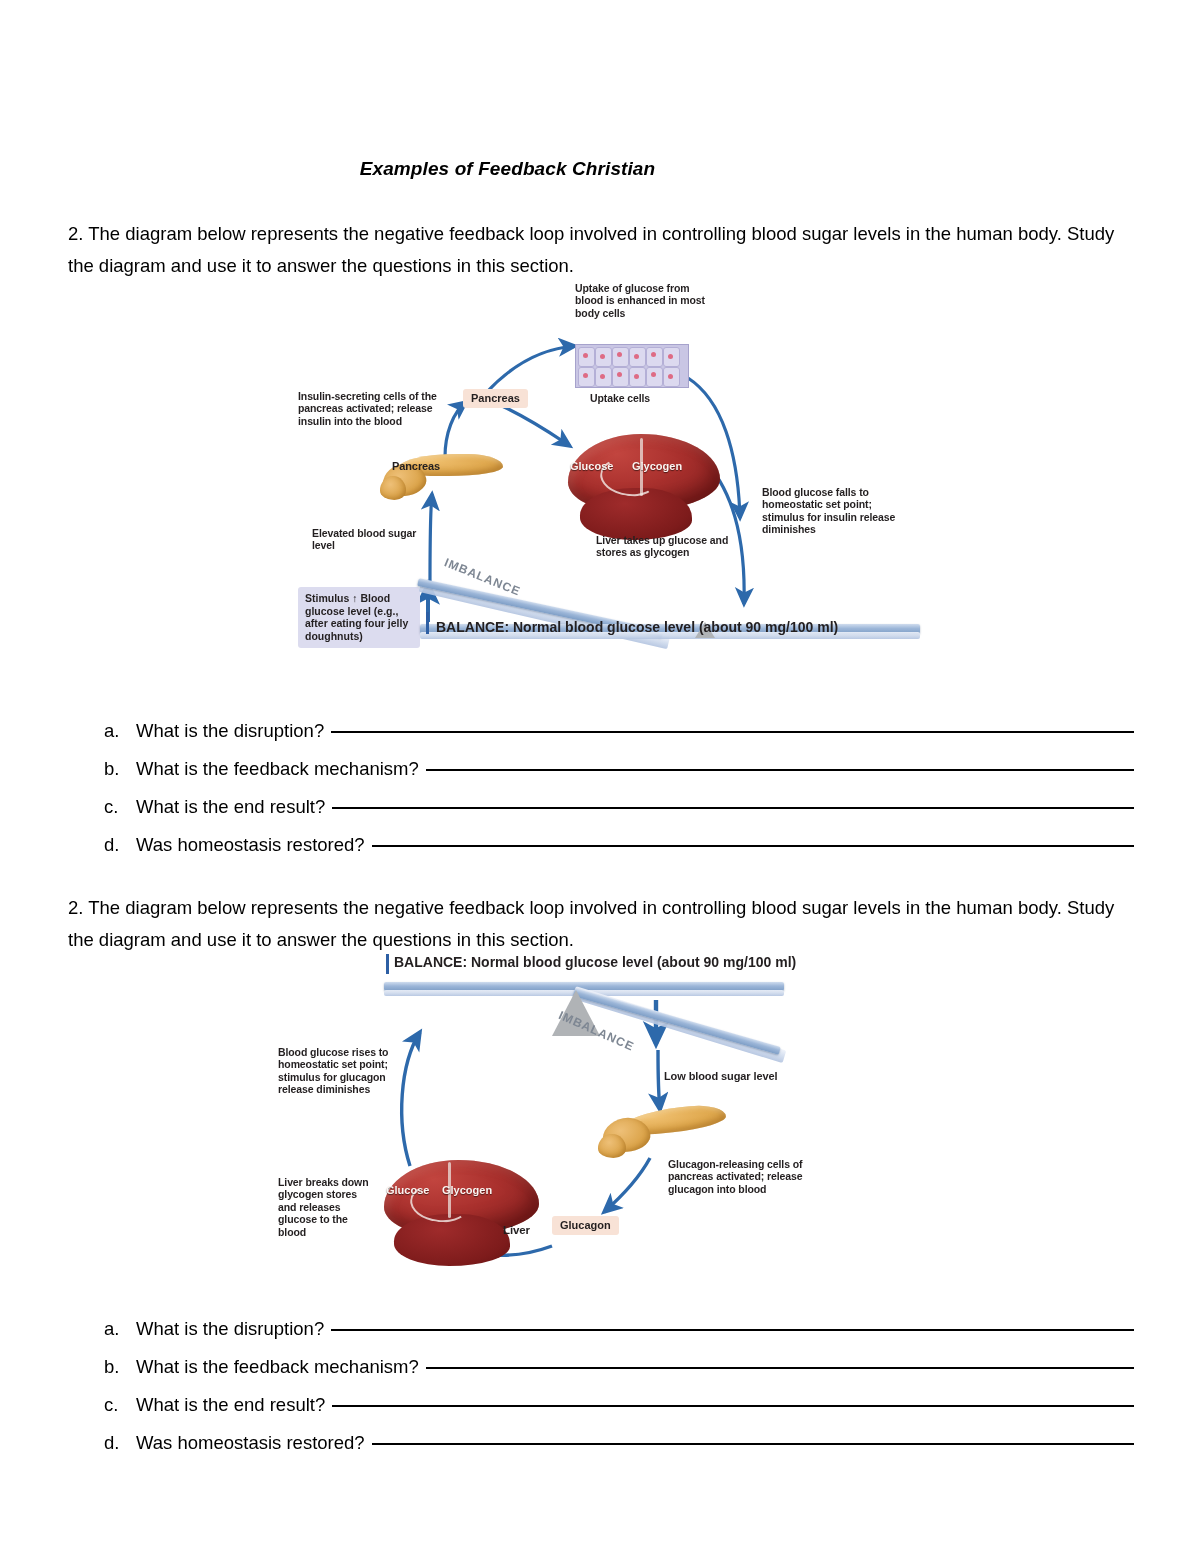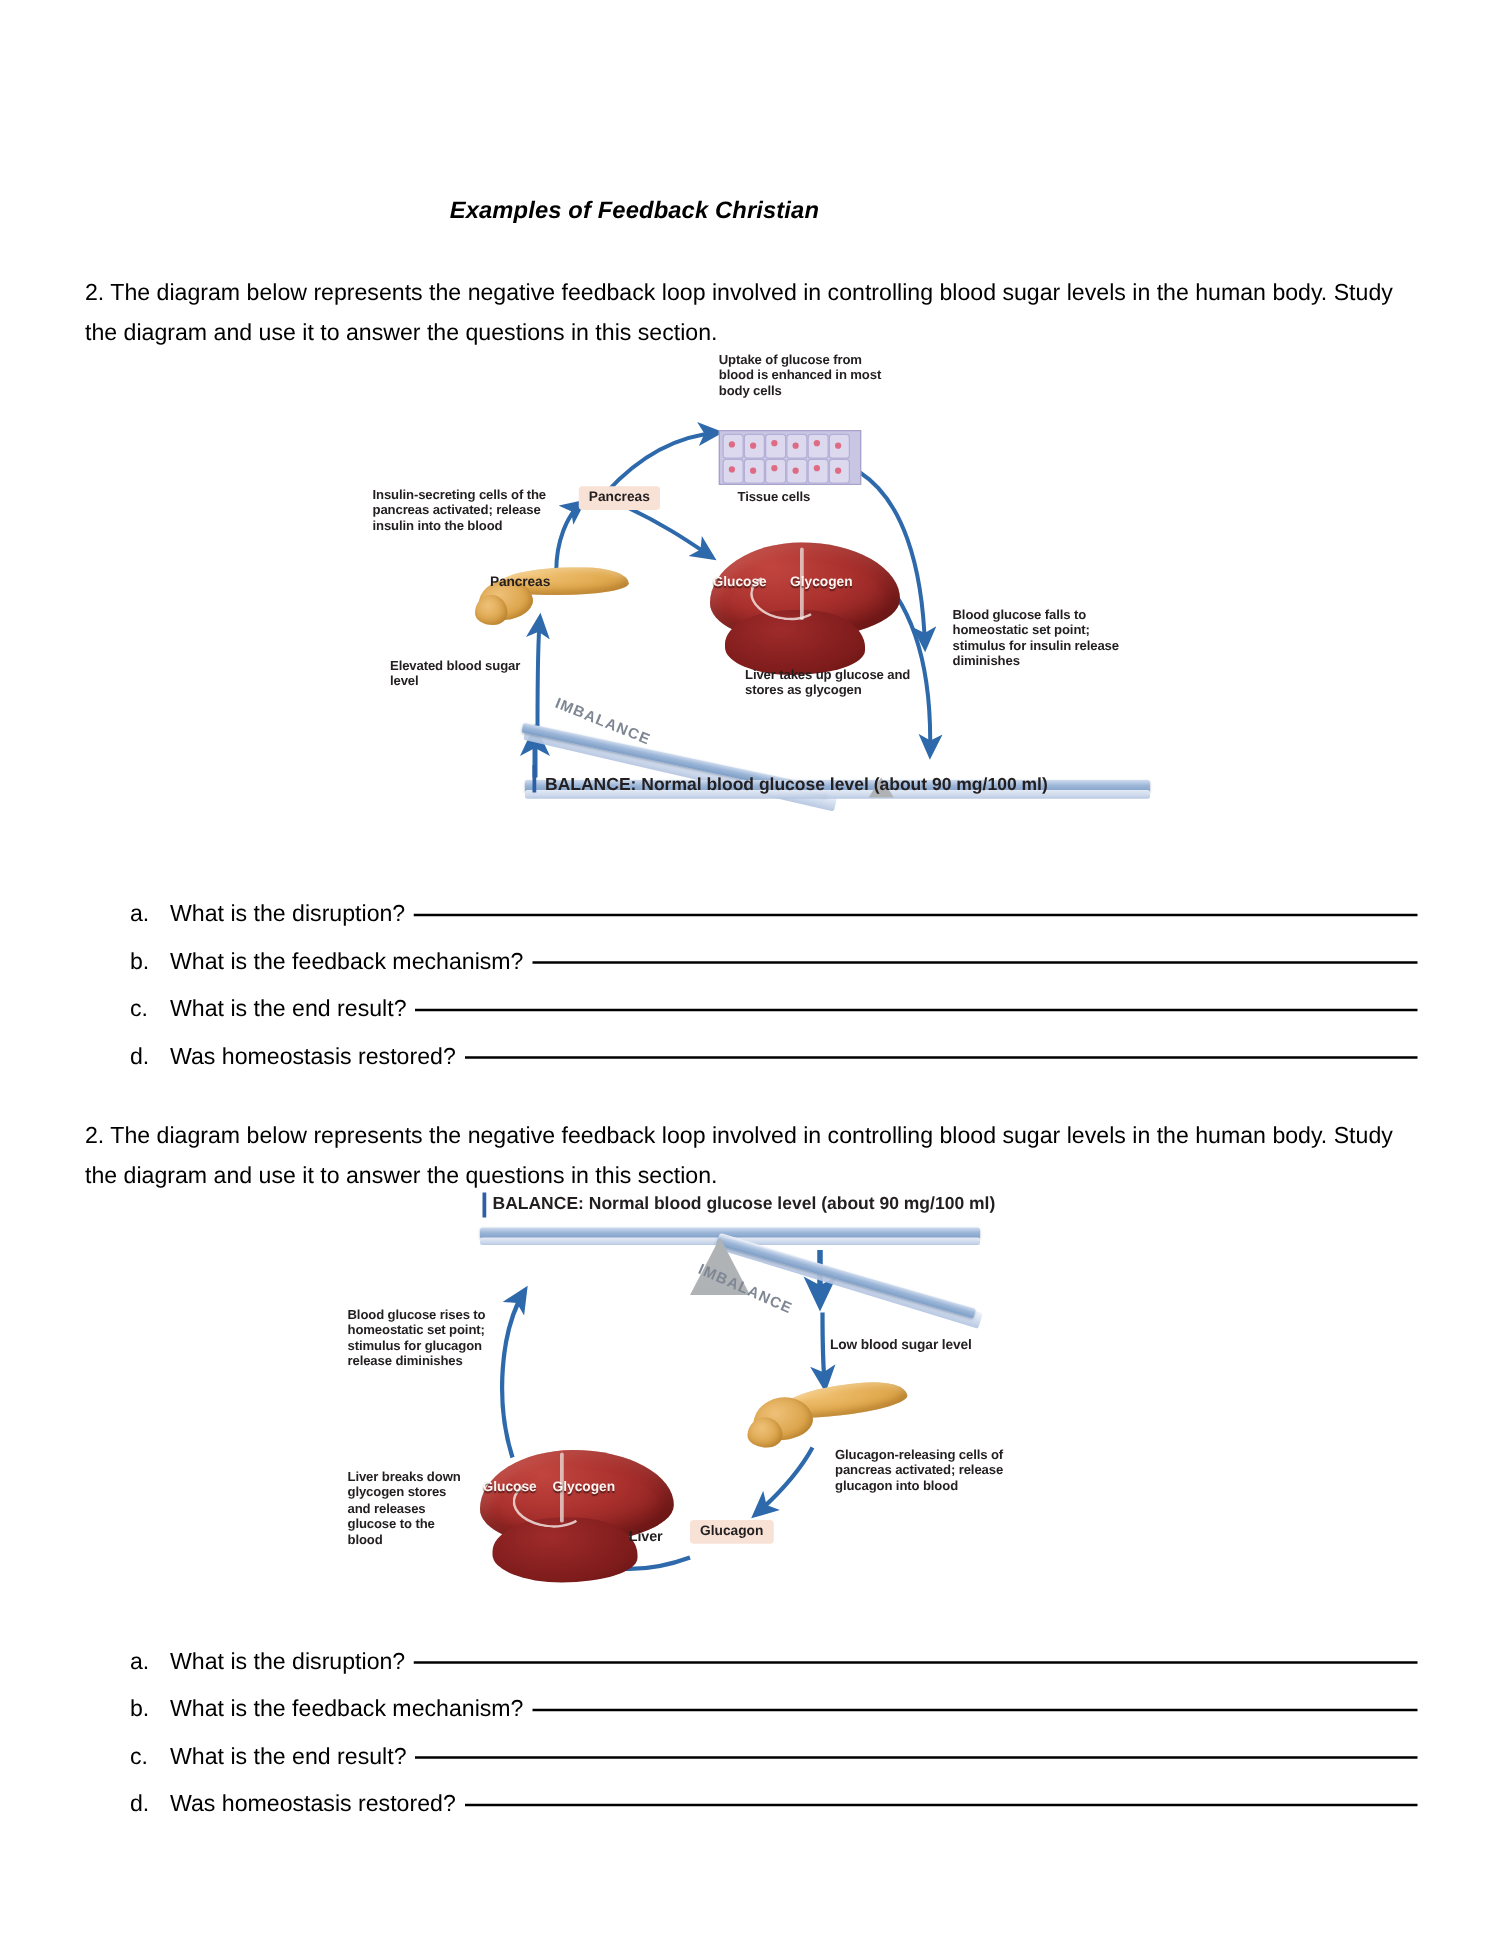--- a/index.html
+++ b/index.html
@@ -316,21 +316,21 @@
       <div class="tissue-nucleus" style="left:58px; top:9px;  width:5px; height:5px;"></div>
       <div class="tissue-nucleus" style="left:75px; top:7px;  width:5px; height:5px;"></div>
       <div class="tissue-nucleus" style="left:92px; top:9px;  width:5px; height:5px;"></div>
       <div class="tissue-nucleus" style="left:7px;  top:28px; width:5px; height:5px;"></div>
       <div class="tissue-nucleus" style="left:24px; top:29px; width:5px; height:5px;"></div>
       <div class="tissue-nucleus" style="left:41px; top:27px; width:5px; height:5px;"></div>
       <div class="tissue-nucleus" style="left:58px; top:29px; width:5px; height:5px;"></div>
       <div class="tissue-nucleus" style="left:75px; top:27px; width:5px; height:5px;"></div>
       <div class="tissue-nucleus" style="left:92px; top:29px; width:5px; height:5px;"></div>
     </div>
-    <div class="lbl" style="left:320px; top:110px;">Tissue cells</div>
+    <div class="lbl" style="left:320px; top:110px;">Uptake cells</div>
 
     <div class="lbl" style="left:28px; top:108px; width:152px;">Insulin-secreting cells of the pancreas activated; release insulin into the blood</div>
 
     <div class="chip chip-hormone" style="left:193px; top:107px;">Pancreas</div>
 
     <div class="organ" style="left:110px; top:168px; width:125px; height:52px;">
       <div class="pancreas-art" style="position:absolute; left:18px; top:4px; width:105px; height:22px;"></div>
       <div class="pancreas-tail" style="left:2px; top:14px; width:44px; height:32px; transform:rotate(-12deg);"></div>
       <div class="pancreas-tail" style="left:0px; top:26px; width:26px; height:24px;"></div>
     </div>
@@ -344,20 +344,21 @@
     </div>
     <div class="liver-text" style="left:300px; top:178px;">Glucose</div>
     <div class="liver-text" style="left:362px; top:178px;">Glycogen</div>
 
     <div class="lbl" style="left:326px; top:252px; width:135px;">Liver takes up glucose and stores as glycogen</div>
 
     <div class="lbl" style="left:492px; top:204px; width:145px;">Blood glucose falls to homeostatic set point; stimulus for insulin release diminishes</div>
 
     <div class="lbl" style="left:42px; top:245px; width:110px;">Elevated blood sugar level</div>
 
+    <div class="chip chip-stimulus" style="left:28px; top:305px; width:108px;">Stimulus ↑ Blood glucose level (e.g., after eating four jelly doughnuts)</div>
 
     <div class="balance-wrap" style="left:140px; top:294px; width:520px; height:78px;">
       <div class="beam-ghost" style="left:10px; top:4px; width:255px; height:12px; transform:rotate(13deg); transform-origin:left center;"></div>
       <div class="beam" style="left:8px; top:2px; width:250px; height:8px; transform:rotate(12deg); transform-origin:left center;"></div>
       <div class="beam" style="left:10px; top:48px; width:500px; height:10px;"></div>
       <div class="beam-ghost" style="left:10px; top:56px; width:500px; height:7px;"></div>
       <div class="fulcrum" style="left:285px; top:46px; border-bottom-width:16px; border-left-width:10px; border-right-width:10px;"></div>
     </div>
     <div class="imbalance-text" style="left:172px; top:288px; transform:rotate(22deg);">IMBALANCE</div>
     <div class="balance-text" style="left:166px; top:337px;">BALANCE:  Normal blood glucose level (about 90 mg/100 ml)</div>

